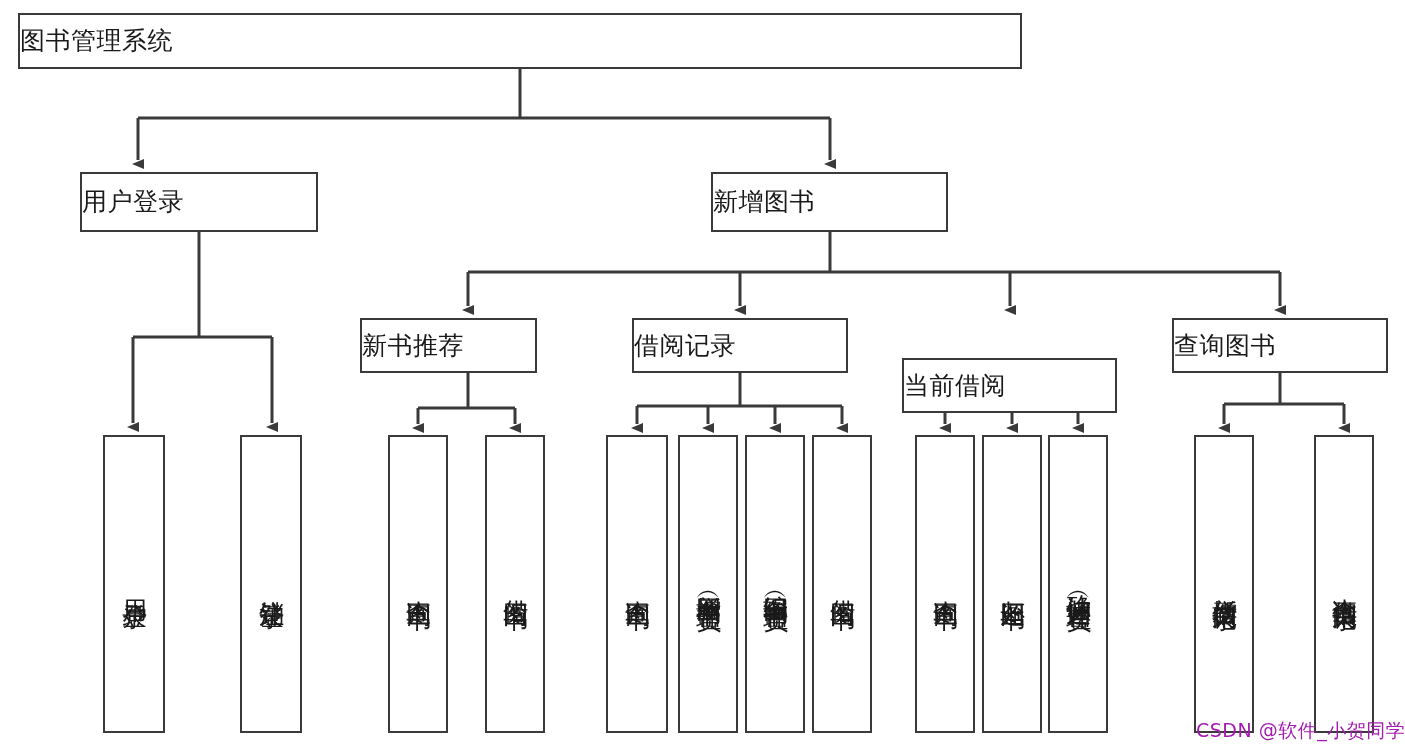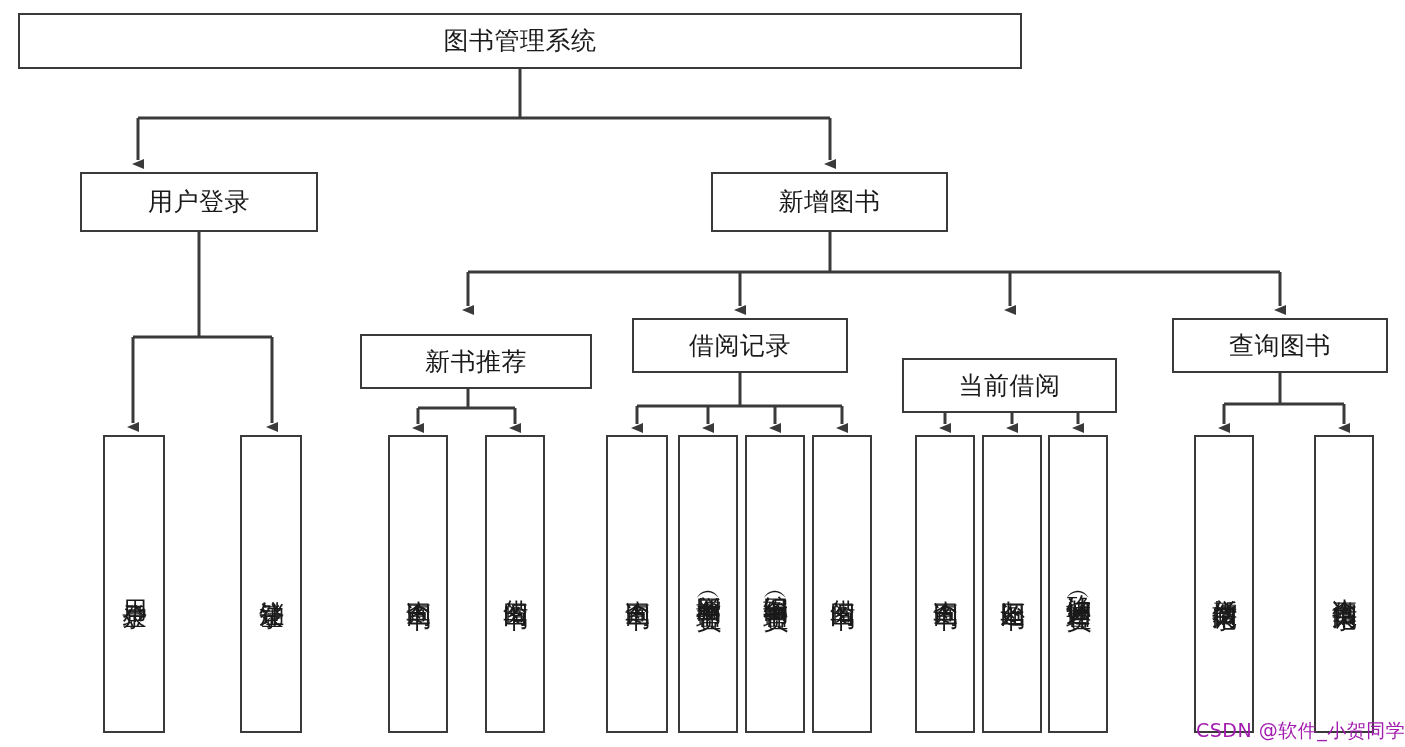--- a/index.html
+++ b/index.html
@@ -25,21 +25,21 @@
     height: 747px;
     pointer-events: none;
   }
   .node {
     position: absolute;
     box-sizing: border-box;
     background: #ffffff;
     border: 2px solid #3a3a3a;
     display: flex;
     align-items: center;
-    justify-content: center;
+    justify-content: flex-start;
     color: #1a1a1a;
   }
   .node.horiz {
     font-size: 25px;
     letter-spacing: 0.5px;
     line-height: 1.1;
   }
   .node.vert {
     writing-mode: vertical-rl;
     text-orientation: upright;
@@ -136,21 +136,21 @@
     <span class="label">图书管理系统</span>
   </div>
 
   <div class="node horiz" style="left:80px; top:172px; width:238px; height:60px;">
     <span class="label">用户登录</span>
   </div>
   <div class="node horiz" style="left:711px; top:172px; width:237px; height:60px;">
     <span class="label">新增图书</span>
   </div>
 
-  <div class="node horiz" style="left:360px; top:318px; width:232px; height:55px;margin-top:16px;">
+  <div class="node horiz" style="left:360px; top:318px; width:177px; height:55px;">
     <span class="label">新书推荐</span>
   </div>
   <div class="node horiz" style="left:632px; top:318px; width:216px; height:55px;">
     <span class="label">借阅记录</span>
   </div>
   <div class="node horiz" style="left:902px; top:318px; width:215px; height:55px;margin-top:40px;">
     <span class="label">当前借阅</span>
   </div>
   <div class="node horiz" style="left:1172px; top:318px; width:216px; height:55px;">
     <span class="label">查询图书</span>

